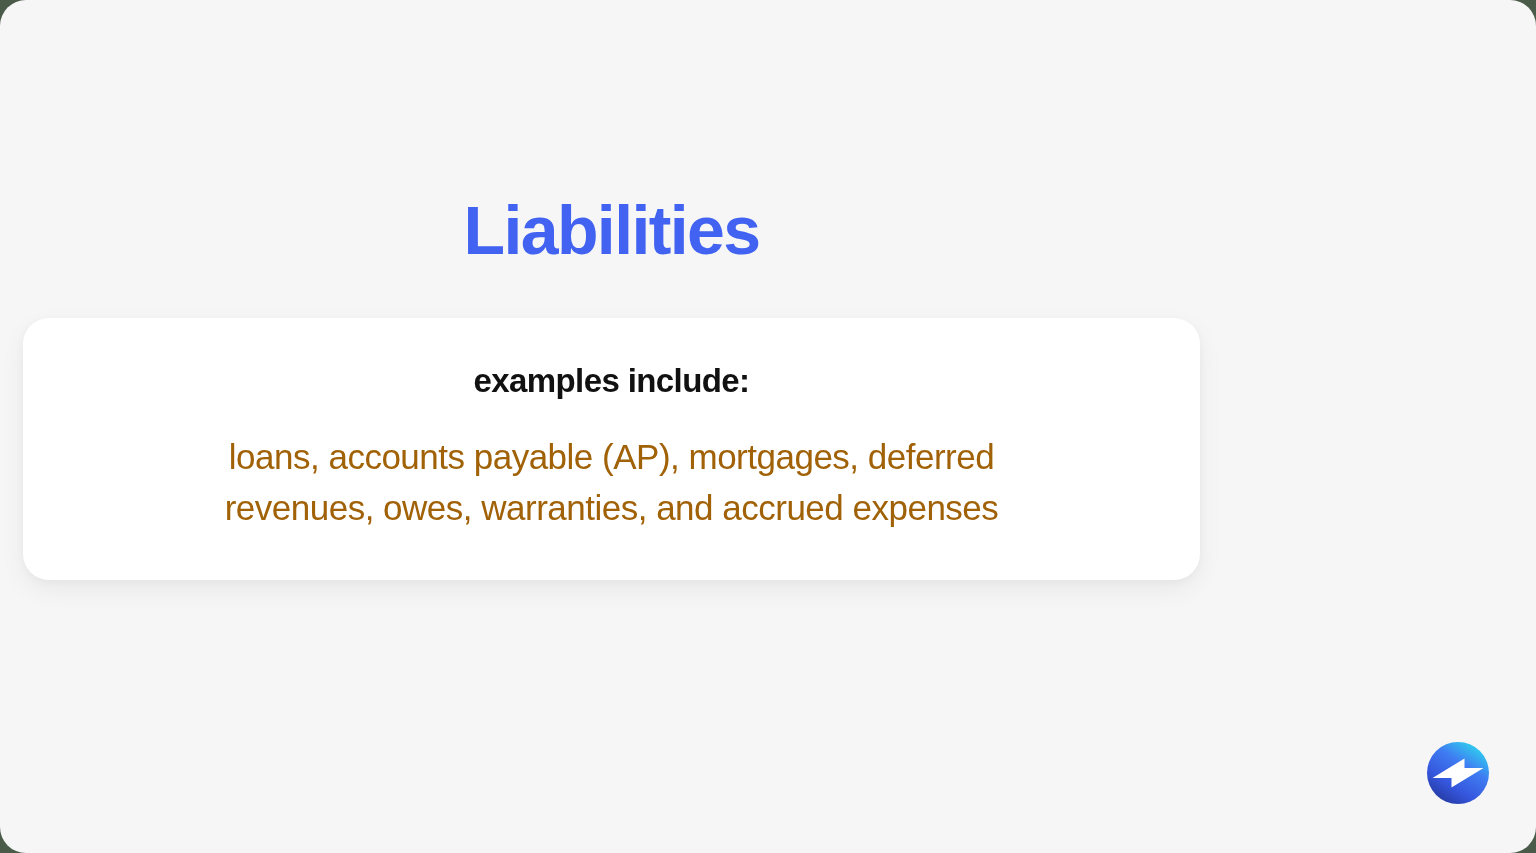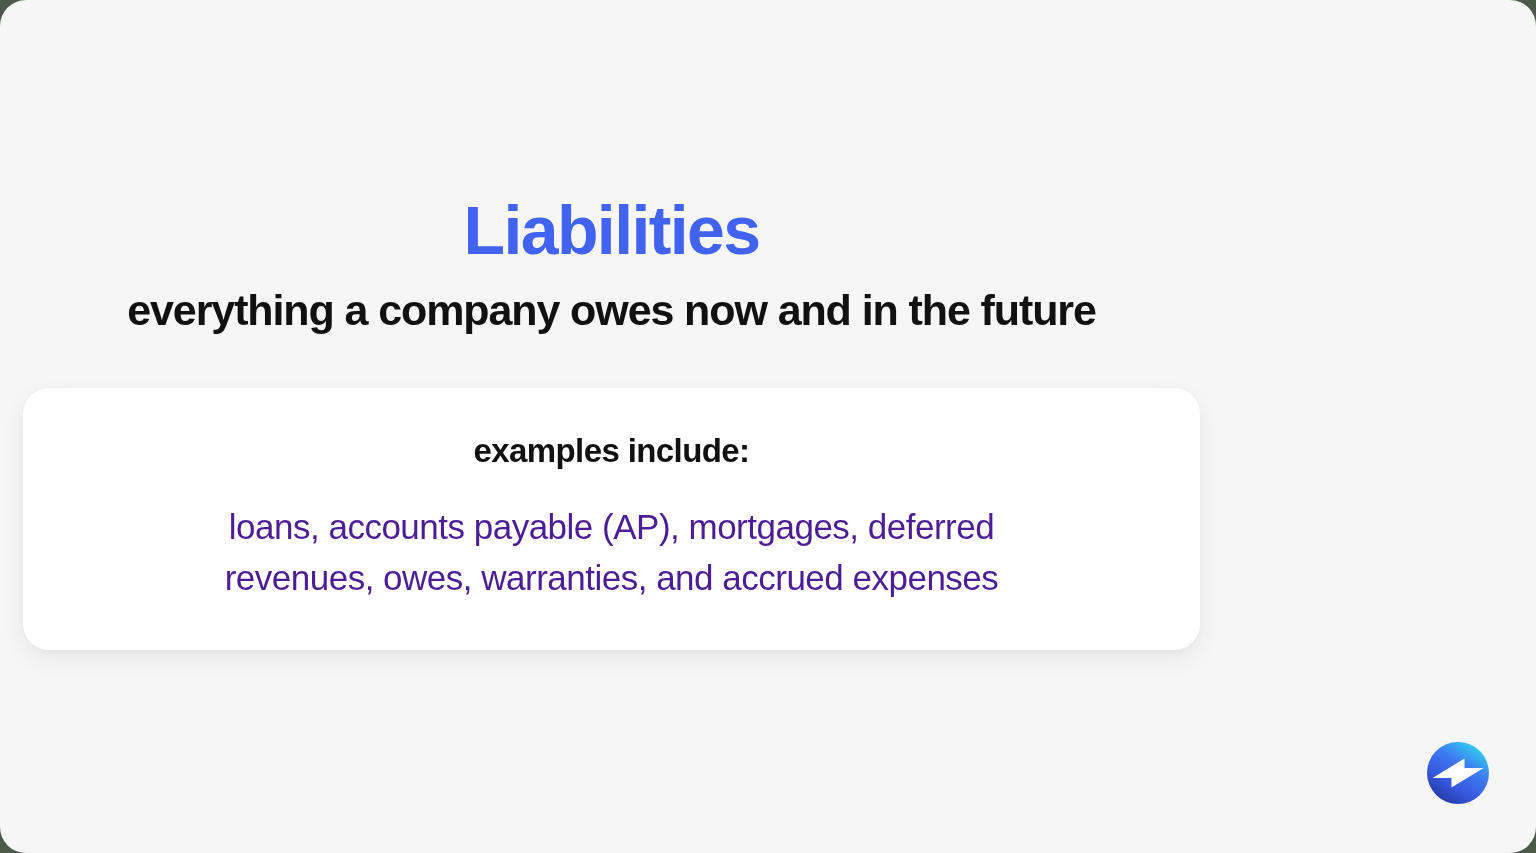--- a/index.html
+++ b/index.html
@@ -79,21 +79,21 @@
     text-align: center;
     margin-top: -4px;
   }
 
   .card-body {
     margin-top: 30px;
     font-size: 35px;
     font-weight: 400;
     letter-spacing: -0.5px;
     line-height: 1.46;
-    color: #4c1d95;
+    color: #a16207;
     text-align: center;
     max-width: 1000px;
   }
 
   .card-body-line { display: block; white-space: nowrap; }
 
   .logo {
     position: absolute;
     right: 46px;
     bottom: 48px;
@@ -105,21 +105,20 @@
 </style>
 </head>
 <body>
 
 <div class="slide">
 
   <div class="content">
 
     <h1 class="title">Liabilities</h1>
 
-    <h2 class="subtitle">everything a company owes now and in the future</h2>
 
     <div class="card">
 
       <div class="card-heading">examples include:</div>
 
       <div class="card-body">
         <span class="card-body-line">loans, accounts payable (AP), mortgages, deferred</span>
         <span class="card-body-line">revenues, owes, warranties, and accrued expenses</span>
       </div>
 

